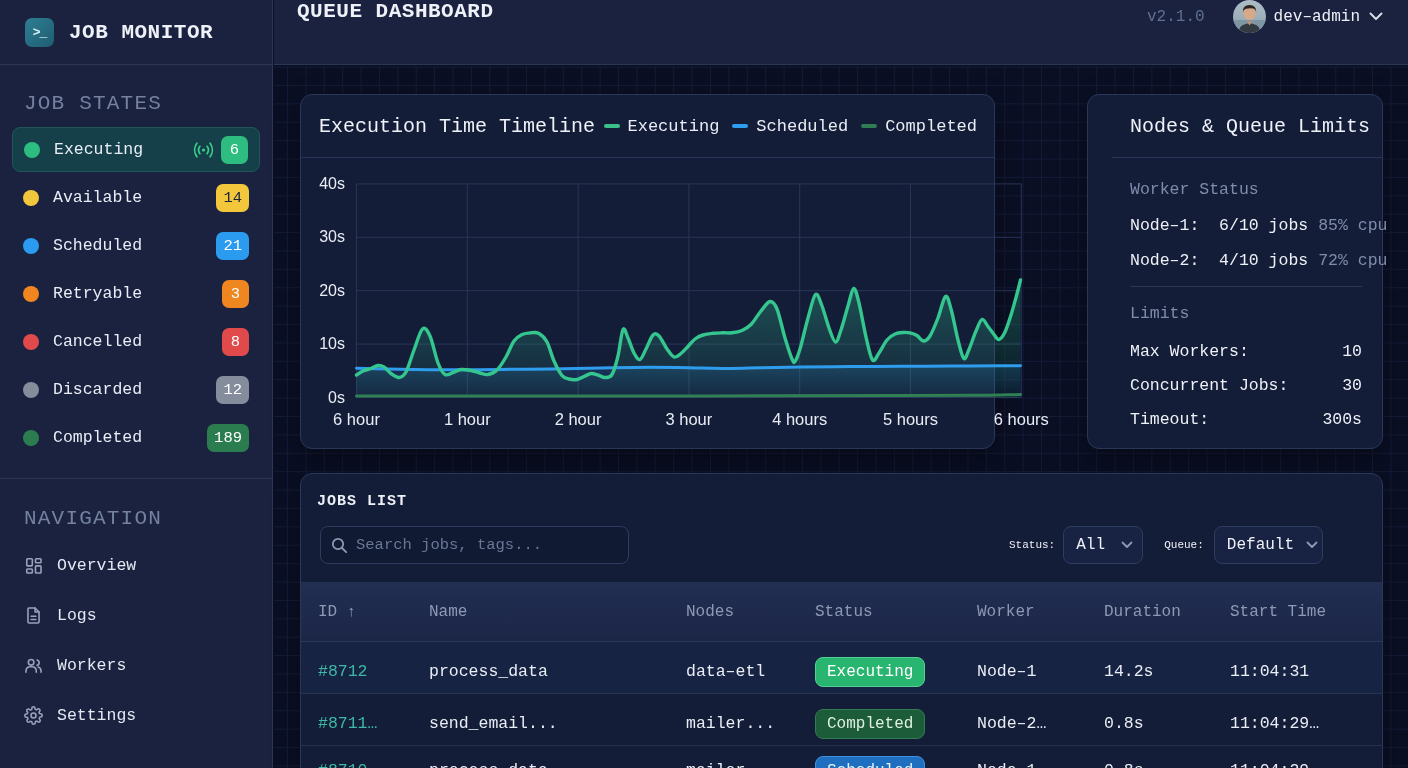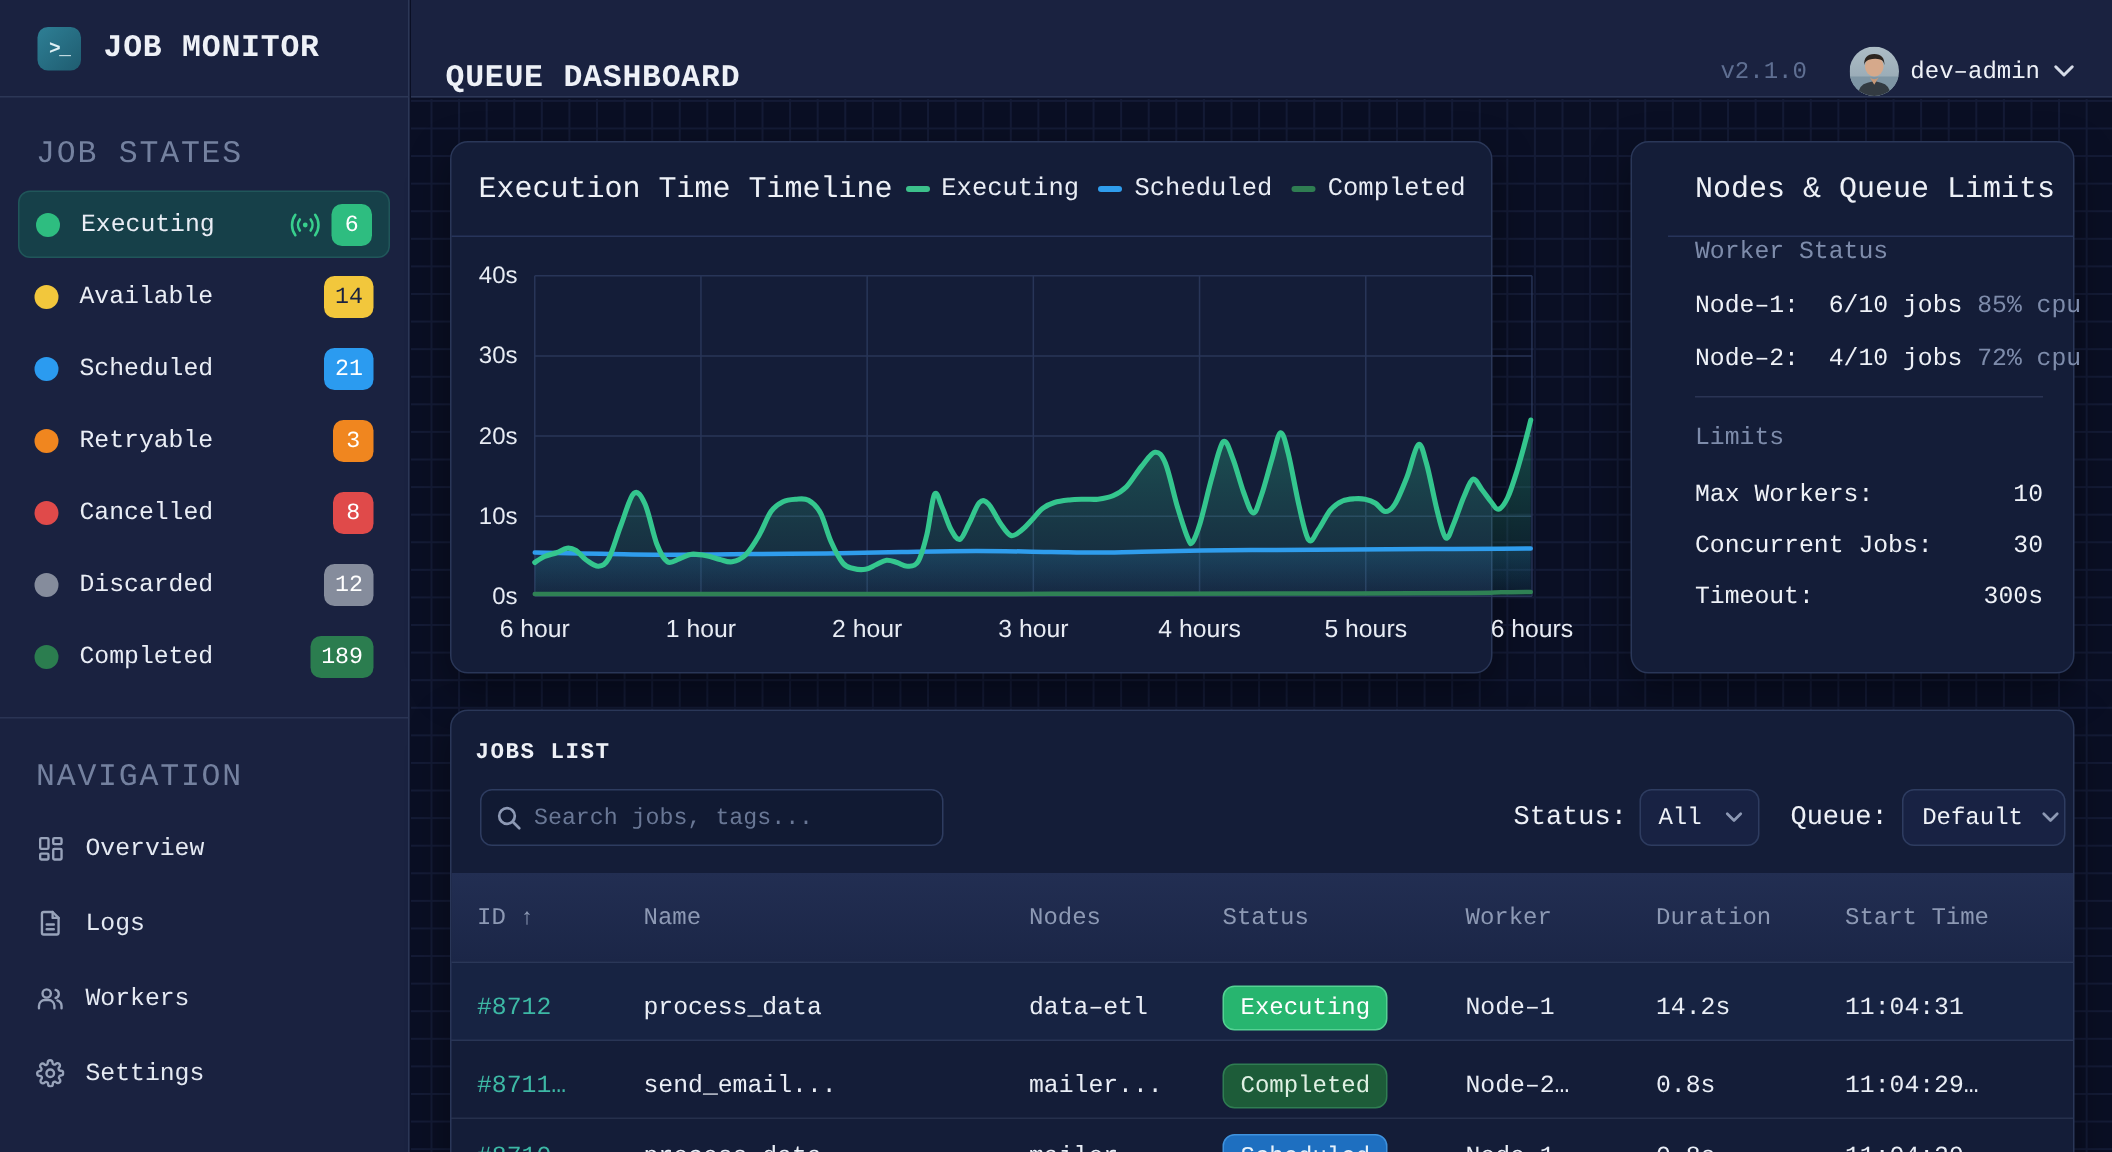--- a/index.html
+++ b/index.html
@@ -20,21 +20,21 @@
   .state-item .badge { position:absolute; right:11px; min-width:27px; height:28px; border-radius:7px;
     display:flex; align-items:center; justify-content:center; font-size:15.5px;
     color:#fff; padding:0 7px; }
   .state-item.active { background:#164049; border:1px solid #20565a; }
   .nav-item { height:50px; display:flex; align-items:center; padding-left:24px; }
   .nav-item svg { width:19px; height:19px; margin-right:14px; }
   .nav-item .lbl { font-size:16.5px; color:#e4e9f2; }
   #sb-divider { border-top:1px solid #2a3454; margin-top:18px; }
   
   #topbar { position:absolute; left:274px; top:0; width:1134px; height:65px;
-    background:#1a2240; border-bottom:1px solid #2c3756; display:flex; align-items:flex-end; }
+    background:#1a2240; border-bottom:1px solid #2c3756; display:flex; align-items:flex-start; }
   #tb-title { font-size:21px; font-weight:bold; letter-spacing:0.5px; color:#eef1f7; margin-left:23px; }
   #tb-right { position:absolute; right:25px; display:flex; align-items:center; }
   #tb-ver { color:#5f6f92; font-size:16px; margin-right:28px; }
   #tb-avatar { width:33px; height:33px; border-radius:50%; overflow:hidden; margin-right:8px; }
   #tb-user { font-size:16px; color:#eef1f7; margin-right:9px; }
   
   #main { position:absolute; left:274px; top:66px; width:1134px; height:702px; background:#0a0f24;
     background-image:linear-gradient(#141b36 1px, transparent 1px), linear-gradient(90deg,#141b36 1px, transparent 1px);
     background-size:18.4px 18.4px; background-position:13px 0.6px; }
   .card { position:absolute; background:#141d38; border:1px solid #2a3758; border-radius:12px;
@@ -55,21 +55,21 @@
   #nodes-card .kv { position:relative; margin:0 20px 0 18px; color:#eef1f7; }
   #nodes-card .kv .v { position:absolute; right:0; }
   #nodes-divider { border-top:1px solid #2a3454; margin:16px 20px 0 18px; }
   
   #jobs-card { left:26px; top:407px; width:1083px; height:400px; }
   #jobs-title { font-size:15px; font-weight:bold; letter-spacing:1px; color:#eef1f7; margin:19px 0 0 16px; }
   #search-box { position:absolute; left:19px; top:52px; width:309px; height:38px; border:1px solid #2e3c60;
     border-radius:8px; background:#111a33; display:flex; align-items:center; }
   #search-box .ph { color:#697795; font-size:15.5px; margin-left:8px; }
   .filter-grp { position:absolute; top:52px; display:flex; align-items:center; }
-  .filter-lbl { font-size:18px; color:#eef1f7; }
+  .filter-lbl { font-size:11px; color:#eef1f7; }
   .select { height:38px; border:1px solid #2e3c60; border-radius:8px; background:#182243;
     display:flex; align-items:center; font-size:16px; color:#eef1f7; }
   
   #tbl-head { position:absolute; left:0; top:108px; width:100%; height:60px;
     background:linear-gradient(#222e52,#1b2647); border-bottom:1px solid #2a3758;
     display:flex; align-items:center; color:#8d99b4; font-size:16px; }
   .trow { position:absolute; left:0; width:100%; height:52px; padding-top:8px; display:flex; align-items:center;
     font-size:16.5px; border-bottom:1px solid rgba(160,180,220,0.13); }
   .c-id { position:absolute; left:17px; color:#3db8a5; }
   .c-name { position:absolute; left:128px; }
@@ -250,21 +250,21 @@
         <text x="498.7" y="266.5">4 hours</text>
         <text x="609.5" y="266.5">5 hours</text>
         <text x="720.3" y="266.5">6 hours</text>
       </g>
     </svg>
   </div>
   <div class="card" id="nodes-card">
     <div class="card-head">
         <div class="card-title">Nodes &amp; Queue Limits</div>
       </div>
-    <div class="sec" style="">Worker Status</div>
+    <div class="sec" style="margin-top:22px;">Worker Status</div>
     <div class="row" style="margin-top:17px;">Node–1:  6/10 jobs <span class="gray">85% cpu</span></div>
     <div class="row" style="margin-top:16px;">Node–2:  4/10 jobs <span class="gray">72% cpu</span></div>
     <div id="nodes-divider"></div>
     <div class="sec" style="margin-top:17px;">Limits</div>
     <div class="kv" style="margin-top:19px;">Max Workers:<span class="v">10</span></div>
     <div class="kv" style="margin-top:15px;">Concurrent Jobs:<span class="v">30</span></div>
     <div class="kv" style="margin-top:15px;">Timeout:<span class="v">300s</span></div>
   </div>
   <div class="card" id="jobs-card">
     <div id="search-box">

